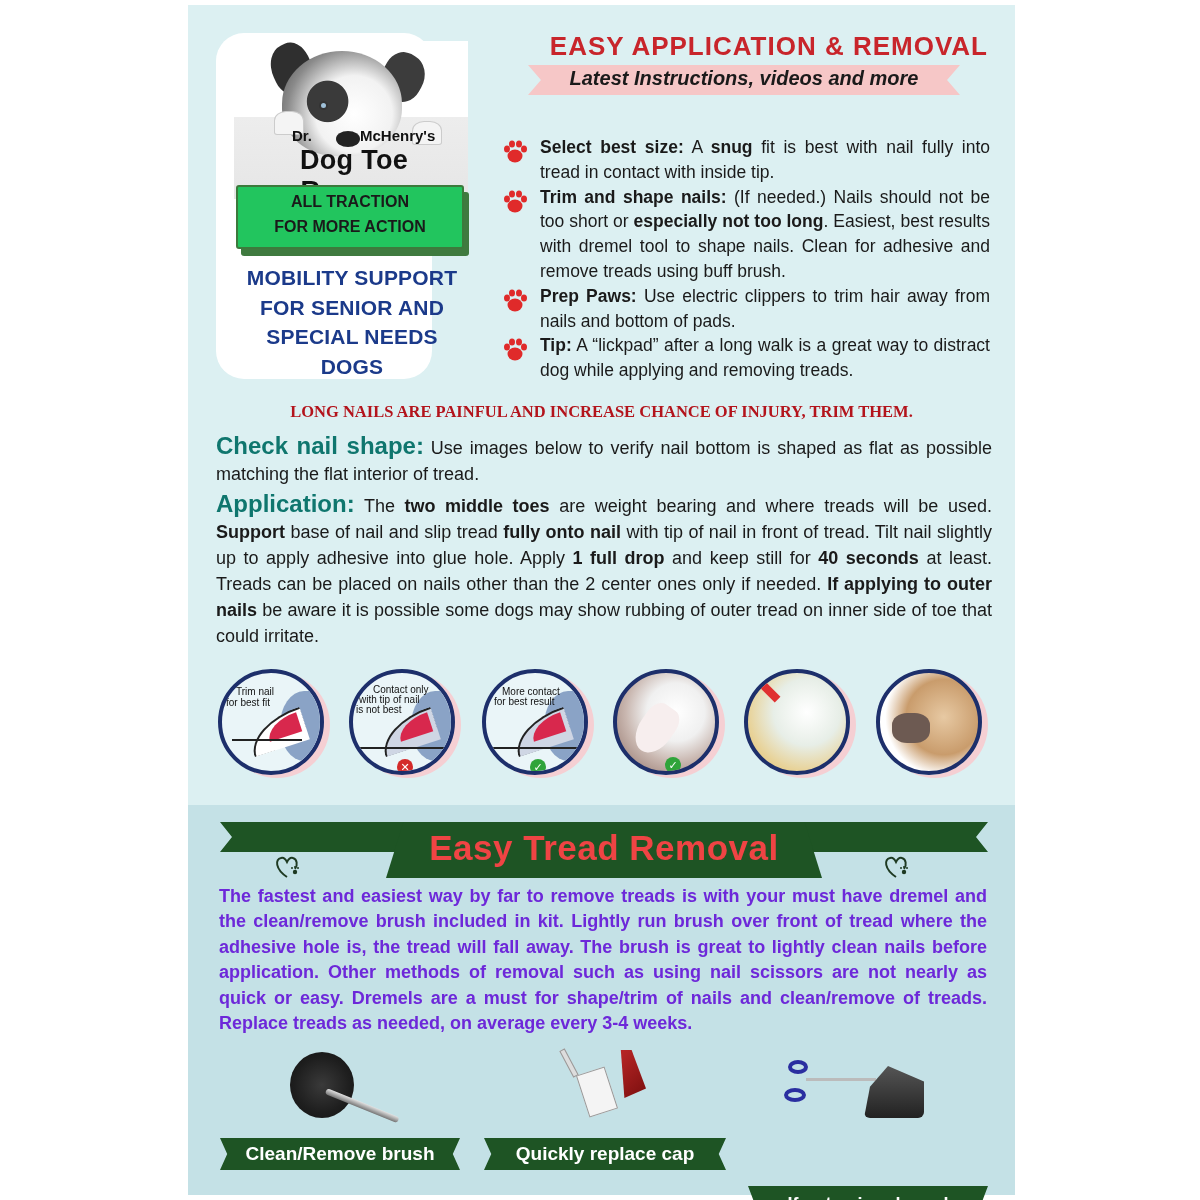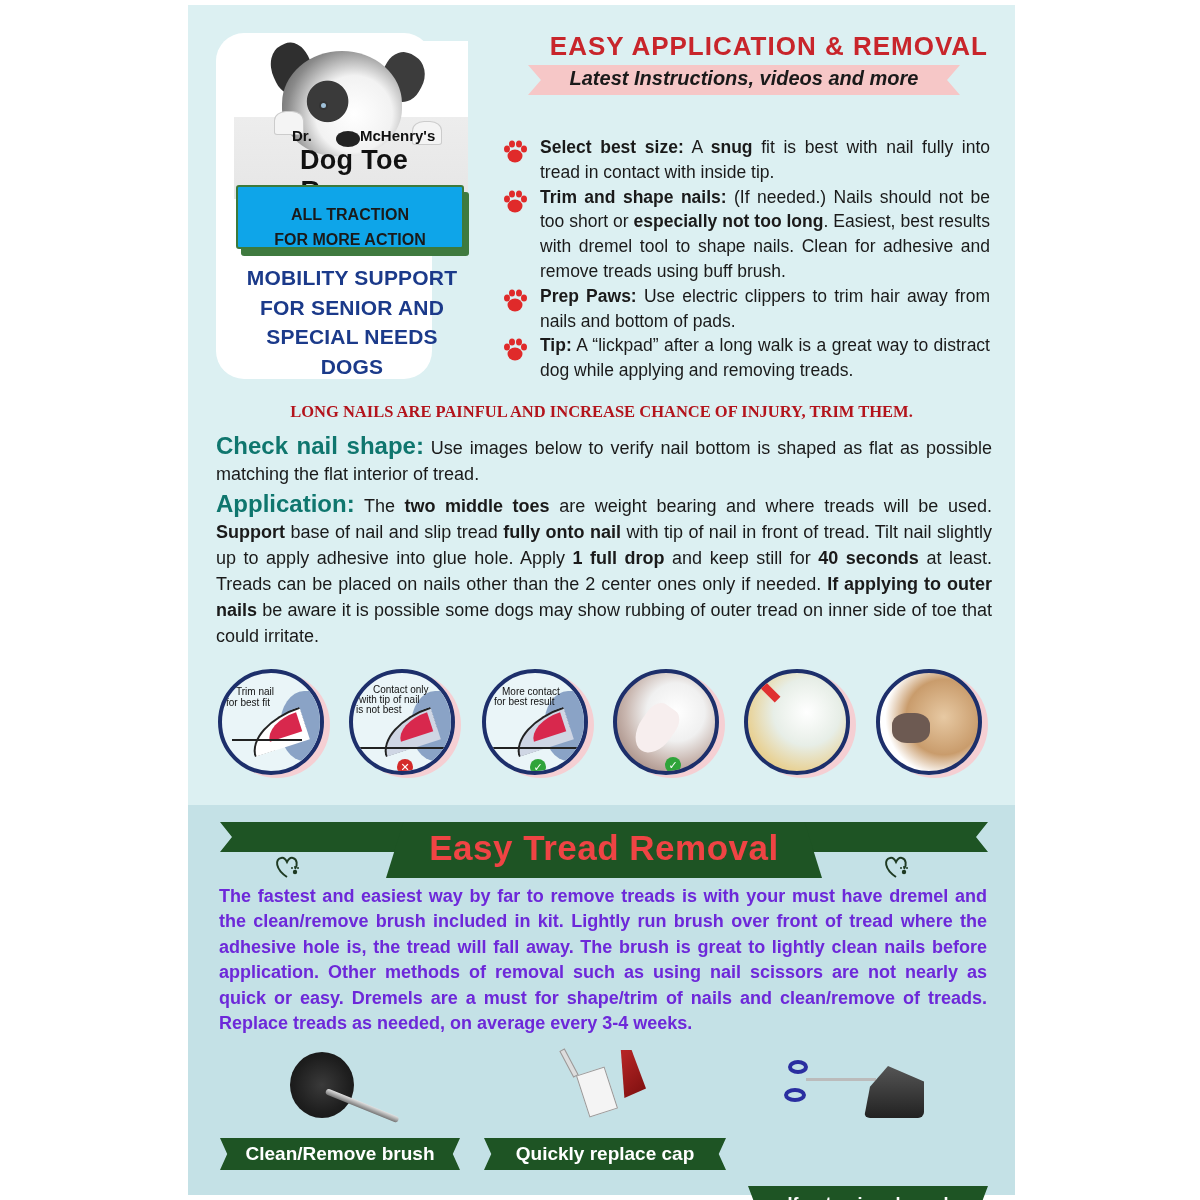--- a/index.html
+++ b/index.html
@@ -13,21 +13,21 @@
   .card{position:absolute;left:28px;top:28px;width:216px;height:346px;background:#fff;border-radius:28px}
   .photo{position:absolute;left:18px;top:8px;width:234px;height:158px;background:linear-gradient(#fff 0,#fff 48%,#ededed 48%,#e6e6e6 100%);overflow:hidden}
   .dog-head{position:absolute;left:48px;top:10px;width:120px;height:105px;border-radius:50% 50% 45% 45%;background:radial-gradient(circle at 38% 48%,#3a3a3a 0,#3a3a3a 22%,transparent 23%),radial-gradient(circle at 60% 60%,#ffffff 0,#f2f2f2 40%,#8a8a8a 70%,#4a4a4a 100%)}
   .ear-l{position:absolute;left:38px;top:2px;width:40px;height:52px;background:#2f2f2f;transform:rotate(-25deg);border-radius:50% 40% 20% 40%}
   .ear-r{position:absolute;left:148px;top:12px;width:42px;height:48px;background:#3c3c3c;transform:rotate(30deg);border-radius:40% 50% 40% 20%}
   .eye{position:absolute;width:9px;height:9px;border-radius:50%;background:#9fc0d8;left:85px;top:60px;border:2px solid #333}
   .nose{position:absolute;left:102px;top:90px;width:24px;height:16px;border-radius:50%;background:#222}
   .paw{position:absolute;width:30px;height:24px;background:#f4f4f4;border-radius:40% 40% 10% 10%;border:1px solid #ccc}
   .brand-small{position:absolute;font-weight:bold;font-size:15px;color:#111}
   .brand-big{position:absolute;left:10px;top:104px;width:220px;text-align:center;font-weight:bold;font-size:27px;color:#111;letter-spacing:0.3px}
-  .slogan{position:absolute;left:20px;top:152px;width:228px;height:64px;background:#0ea5e9;border:2px solid #3c7a3c;border-radius:3px;box-shadow:5px 7px 0 #3f7a3f;text-align:center;padding-top:15px}
+  .slogan{position:absolute;left:20px;top:152px;width:228px;height:64px;background:#22c55e;border:2px solid #3c7a3c;border-radius:3px;box-shadow:5px 7px 0 #3f7a3f;text-align:center;padding-top:2px}
   .slogan span{display:block;font-weight:bold;font-size:16px;line-height:25px;color:#1a1a1a}
   .mobility{position:absolute;left:0;top:230px;width:272px;text-align:center}
   .mobility span{display:block;font-weight:bold;font-size:21px;line-height:29.5px;color:#1b3a8a;letter-spacing:0.2px}
 
   
   .h-main{position:absolute;left:320px;top:26px;width:480px;text-align:right;font-weight:bold;font-size:26px;color:#c8252b;letter-spacing:1px}
   .ribbon{position:absolute;left:340px;top:60px;width:432px;height:30px;background:#f6c7c7;clip-path:polygon(0 0,100% 0,97% 50%,100% 100%,0 100%,3% 50%)}
   .ribbon-text{position:absolute;left:340px;top:62px;width:432px;text-align:center;font-weight:bold;font-style:italic;font-size:20px;color:#1a1a1a}
   .url{position:absolute;left:320px;top:97px;width:480px;text-align:center;font-weight:bold;font-size:20px;color:#1b3a8a}
 

